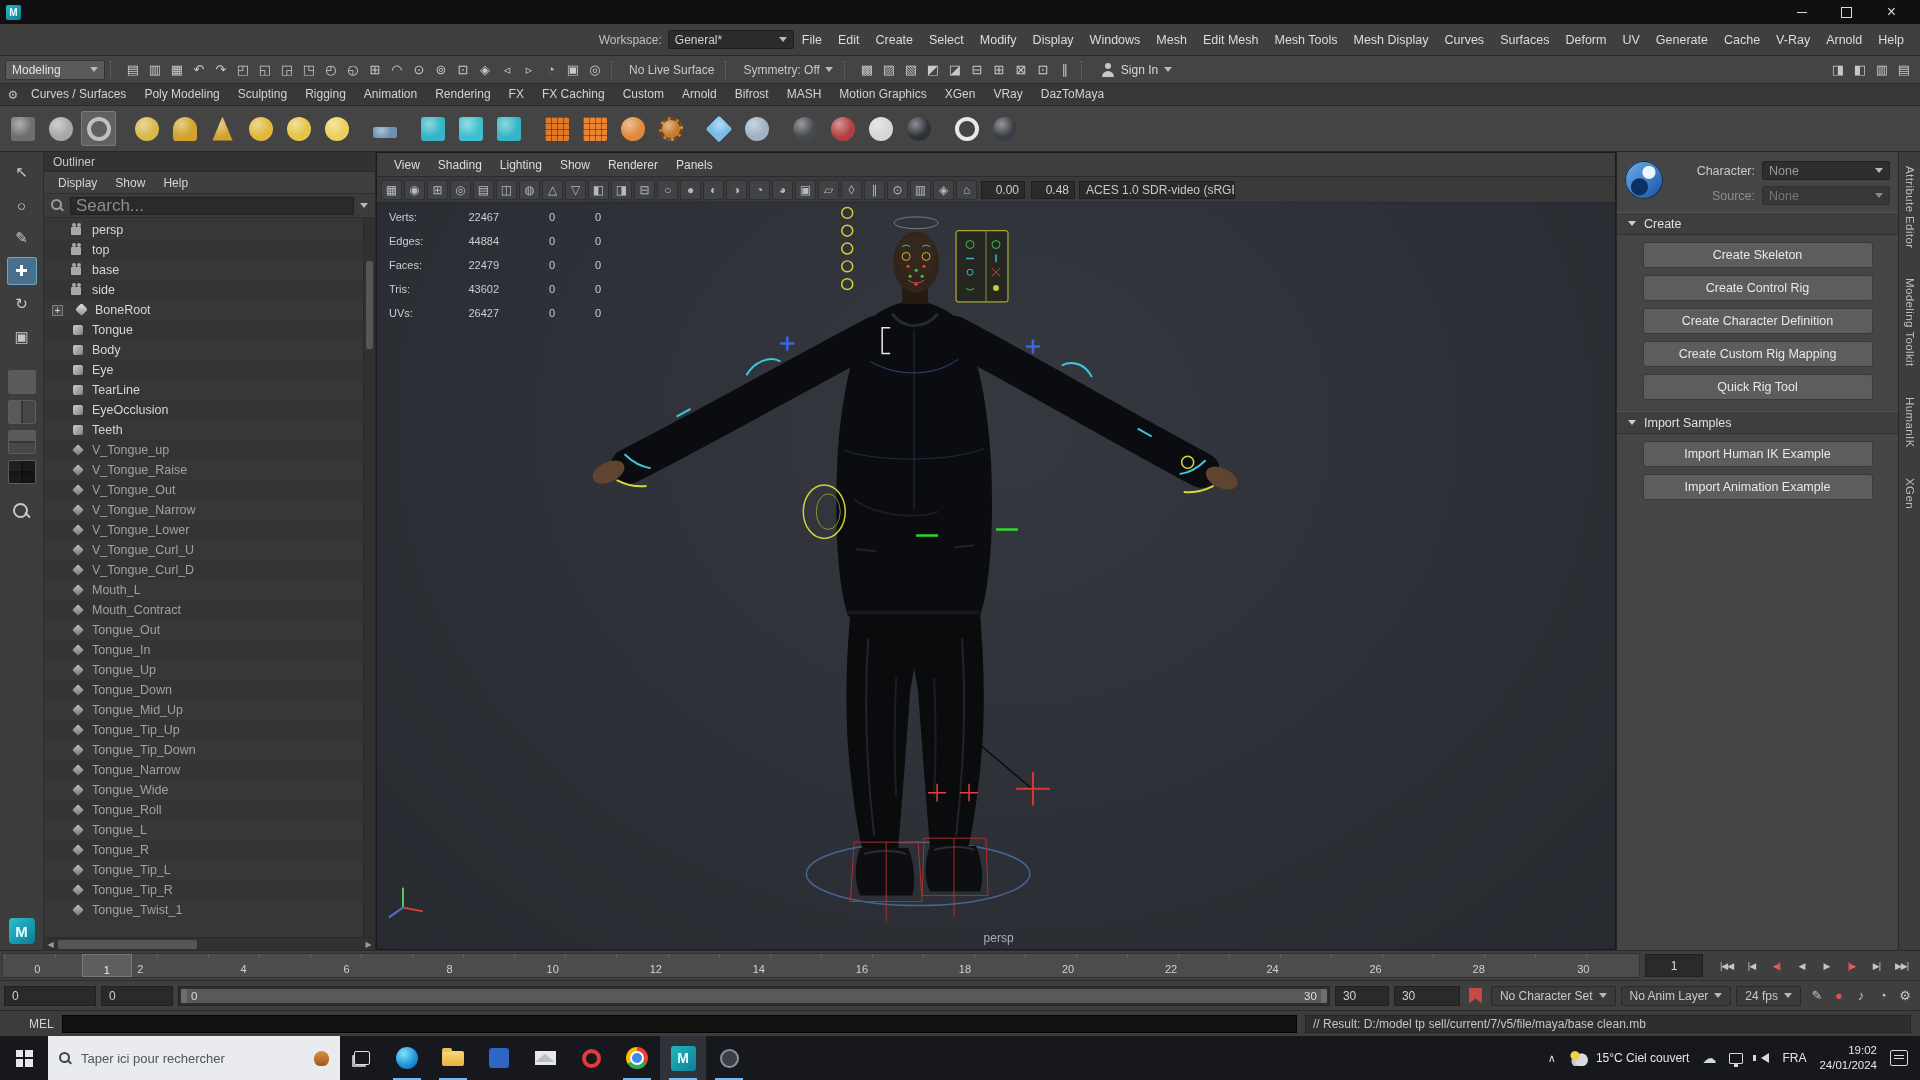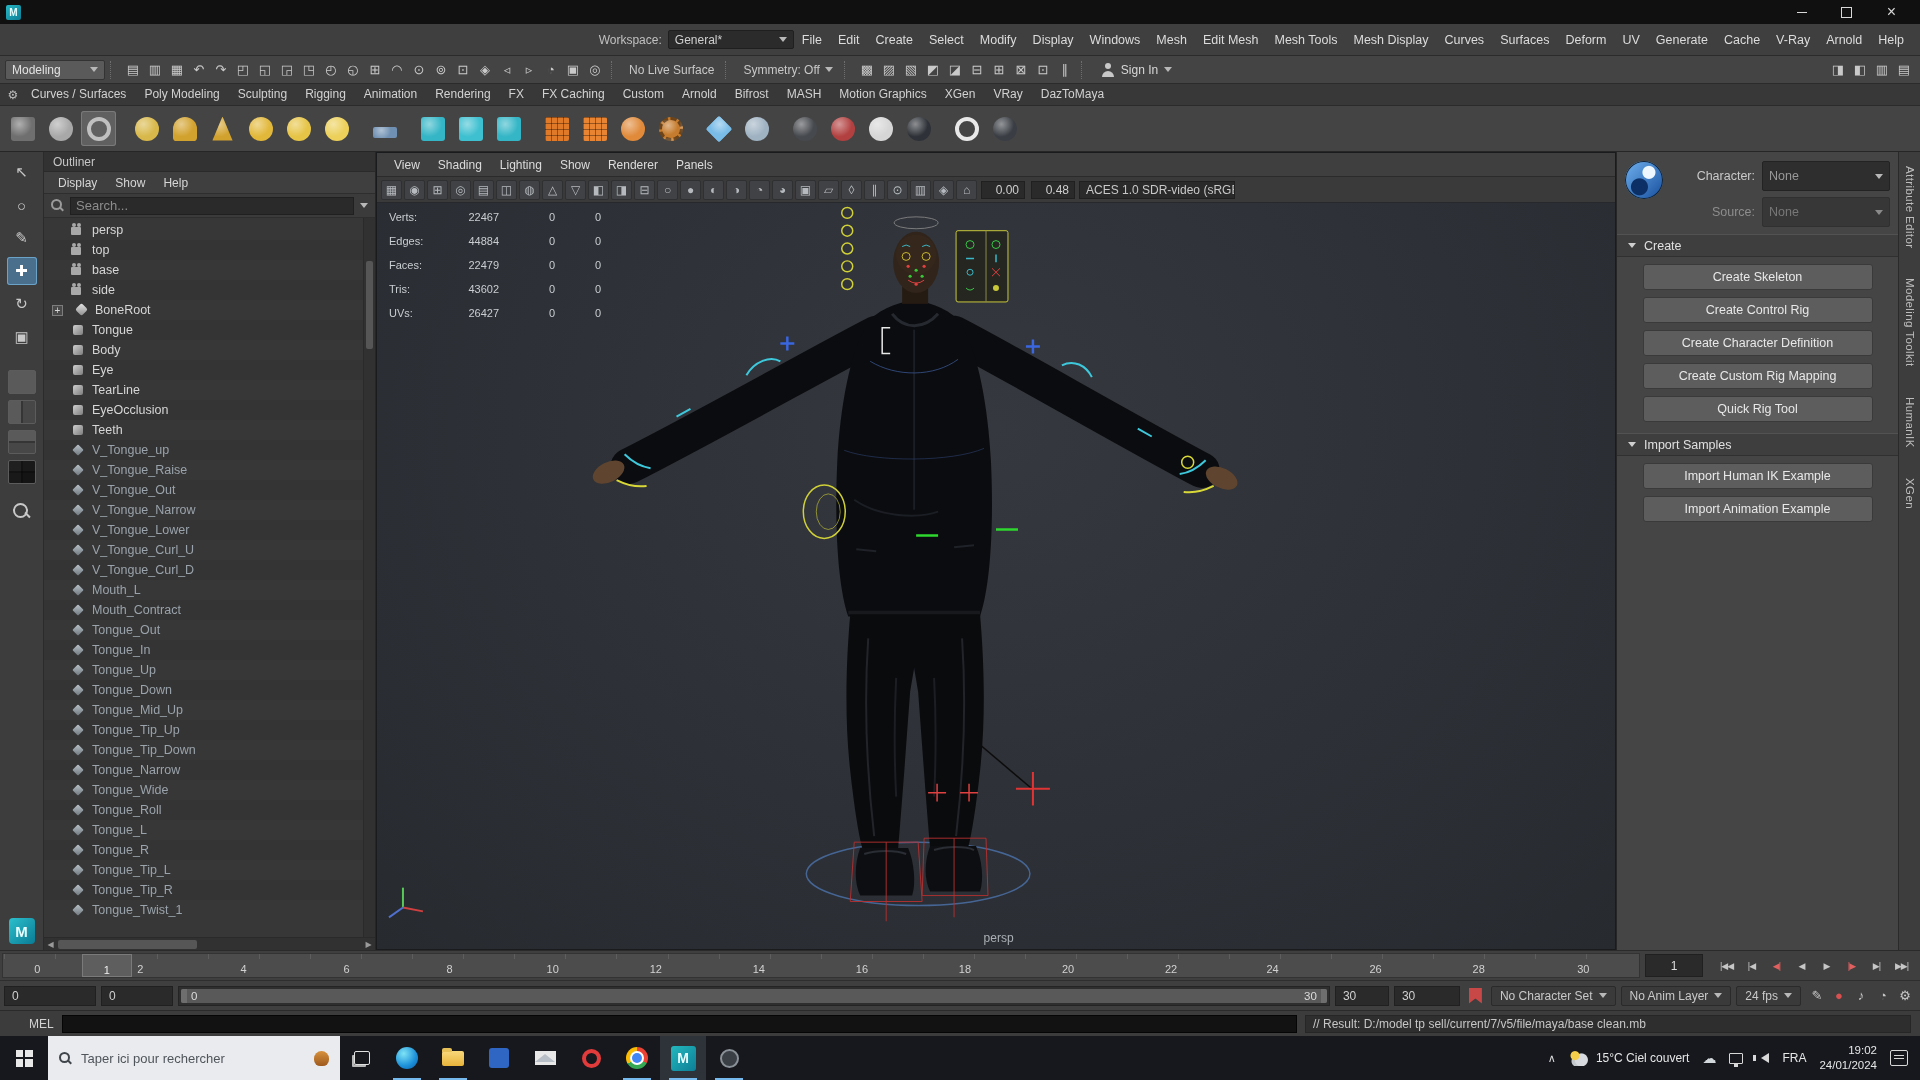--- a/index.html
+++ b/index.html
@@ -81,21 +81,21 @@
 
   
   .outliner { width:332px; background:#3b3b3b; border-right:1px solid #262626; display:flex; flex-direction:column; flex:none; min-height:0; }
   .outliner-title { height:20px; background:#323232; border-bottom:1px solid #2a2a2a; display:flex; align-items:center; padding:0 9px; color:#c6c6c6; flex:none; }
   .outliner-menus { height:22px; background:#3f3f3f; border-bottom:1px solid #2e2e2e; display:flex; align-items:center; padding:0 5px; flex:none; }
   .om-item { padding:0 9px; color:#d6d6d6; }
   .outliner-search { height:24px; display:flex; align-items:center; gap:6px; padding:0 7px; border-bottom:1px solid #2e2e2e; flex:none; }
   .mag-icon { width:13px; height:13px; position:relative; flex:none; }
   .mag-icon::before { content:""; position:absolute; left:0; top:0; width:7px; height:7px; border:2px solid #9a9a9a; border-radius:50%; }
   .mag-icon::after { content:""; position:absolute; left:8px; top:9px; width:5px; height:2px; background:#9a9a9a; transform:rotate(45deg); }
-  .search-input { flex:1; height:18px; background:#2a2a2a; border:1px solid #202020; color:#c8c8c8; font-family:"Liberation Sans", sans-serif; font-size:13px; padding:0 5px; }
+  .search-input { flex:1; height:18px; background:#2a2a2a; border:1px solid #202020; color:#c8c8c8; font-family:"Liberation Sans", sans-serif; font-size:17px; padding:0 5px; }
   .search-input::placeholder { color:#8d8d8d; }
   .outliner-list { flex:1; position:relative; background:#373737; overflow:hidden; padding-top:2px; }
   .o-row { height:20px; display:flex; align-items:center; gap:6px; padding-left:26px; color:#d6d6d6; font-size:12.5px; }
   .o-row:nth-child(even) { background:rgba(0,0,0,0.05); }
   .o-row.dim { color:#9aa3ab; }
   .o-row .exp { display:none; width:11px; height:11px; border:1px solid #7d7d7d; background:#4a4a4a; color:#d8d8d8; font-size:10px; line-height:9px; text-align:center; margin-left:-18px; margin-right:4px; flex:none; }
   .o-row .exp::before { content:"+"; }
   .o-row.has-exp .exp { display:block; }
   .oi { width:16px; height:14px; position:relative; flex:none; }
   .oi-cam::before { content:""; position:absolute; left:1px; top:4px; width:10px; height:8px; background:#a8a8a8; border-radius:1px; }
@@ -128,21 +128,21 @@
   
   .rightpanel { width:282px; background:#454545; border-left:1px solid #262626; display:flex; flex-direction:column; flex:none; font-size:12.5px; }
   .hik-top { padding:9px 8px 7px; display:flex; gap:9px; align-items:flex-start; }
   .hik-logo { width:38px; height:38px; border-radius:50%; flex:none;
       background:radial-gradient(circle at 63% 30%, #eef6ff 0 6px, rgba(0,0,0,0) 7px),
                  radial-gradient(circle at 38% 68%, #0c2f66 0 8px, rgba(0,0,0,0) 9px),
                  linear-gradient(135deg,#6fb0ee,#174f9e); box-shadow:inset 0 0 0 1px #123; }
   .hik-fields { flex:1; display:flex; flex-direction:column; gap:6px; }
   .hik-row { display:flex; align-items:center; justify-content:flex-end; gap:7px; }
   .hik-label { color:#c9c9c9; }
-  .hik-select { width:128px; height:30px; background:#2e2e2e; border:1px solid #232323; display:flex; align-items:center; justify-content:space-between; padding:0 6px; color:#999; border-radius:2px; }
+  .hik-select { width:128px; height:19px; background:#2e2e2e; border:1px solid #232323; display:flex; align-items:center; justify-content:space-between; padding:0 6px; color:#999; border-radius:2px; }
   .hik-row.dim .hik-label { color:#8d8d8d; }
   .hik-row.dim .hik-select { opacity:.6; }
   .hik-header { height:23px; background:#3e3e3e; border-top:1px solid #525252; border-bottom:1px solid #303030; display:flex; align-items:center; gap:8px; padding:0 11px; color:#e0e0e0; }
   .tri-down { width:0; height:0; border-left:4px solid transparent; border-right:4px solid transparent; border-top:5px solid #cfcfcf; }
   .hik-buttons { padding:7px 0 11px; display:flex; flex-direction:column; gap:7px; align-items:center; }
   .hik-btn { width:230px; height:26px; background:#5d5d5d; border:1px solid #3a3a3a; border-radius:3px; color:#e8e8e8; display:flex; align-items:center; justify-content:center; }
 
   
   .righttabs { width:22px; background:#3d3d3d; border-left:1px solid #2a2a2a; display:flex; flex-direction:column; align-items:center; padding-top:14px; gap:30px; flex:none; }
   .rtab { writing-mode:vertical-rl; color:#bdbdbd; font-size:11.5px; letter-spacing:.4px; white-space:nowrap; }

